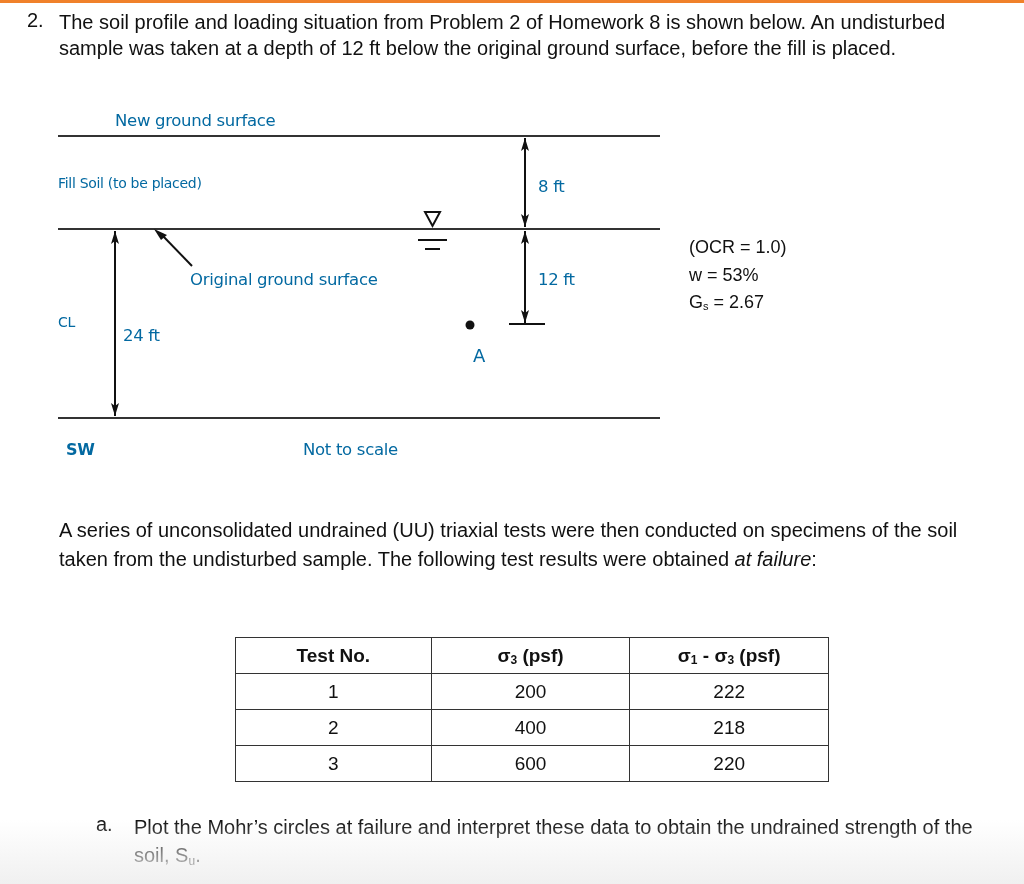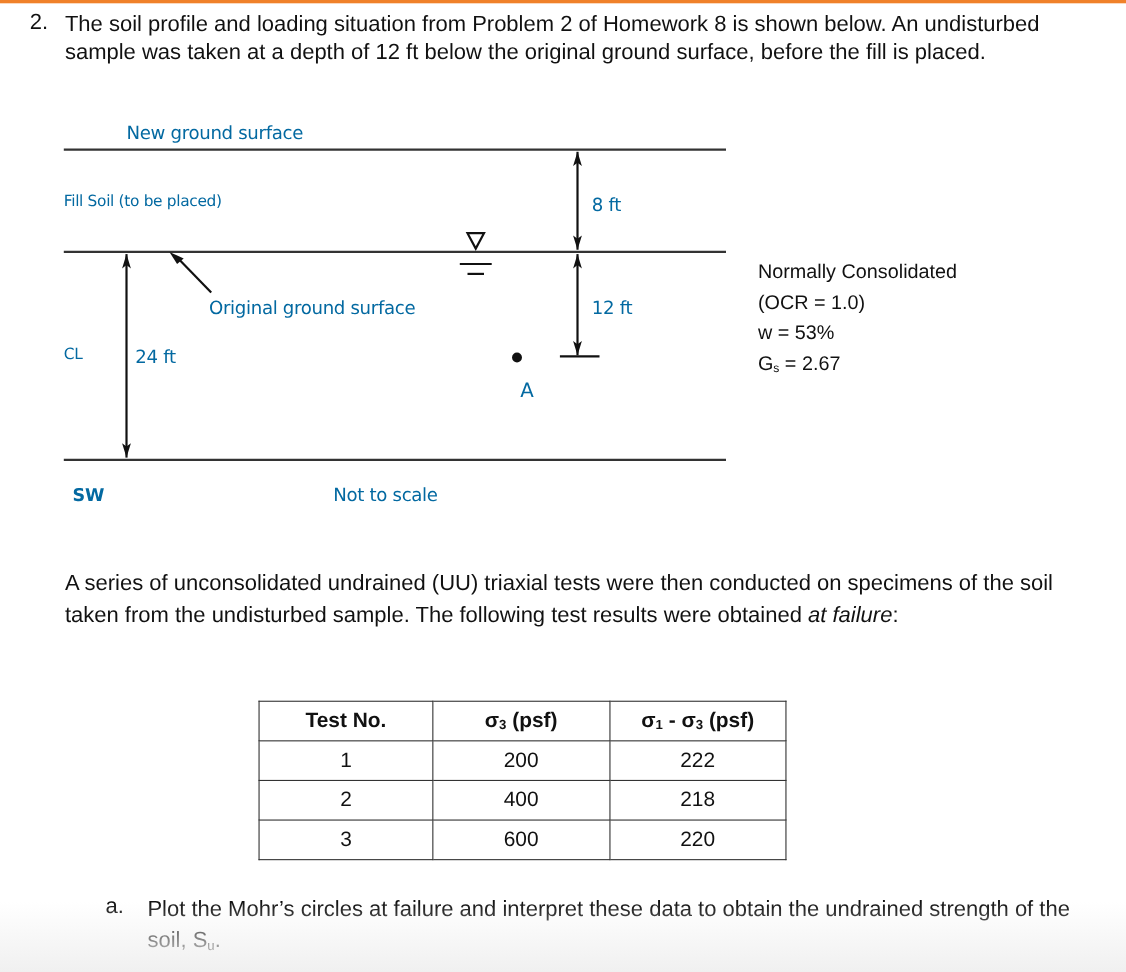--- a/index.html
+++ b/index.html
@@ -16,21 +16,21 @@
     }
     .q-num { position: absolute; left: 27px; top: 9px; font-size: 20px; }
     .q-text { position: absolute; left: 59px; top: 9px; width: 950px; font-size: 20px; line-height: 26px; }
     .diag-label { position: absolute; font-family: "DejaVu Sans", sans-serif; font-size: 16.5px; letter-spacing: -0.3px; color: #0369a1; }
     .props { position: absolute; left: 689px; top: 234px; font-size: 18px; line-height: 27.5px; }
     .props div { white-space: nowrap; }
     .props sub { font-size: 11px; vertical-align: -2px; }
     .para { position: absolute; left: 59px; top: 516px; width: 950px; font-size: 20px; line-height: 29px; }
     .para i { font-style: italic; }
     table.results {
-      position: absolute; left: 235px; top: 637px; width: 480px;
+      position: absolute; left: 235px; top: 637px; width: 594px;
       border-collapse: collapse; font-size: 19px;
     }
     table.results td, table.results th {
       border: 1.5px solid #333; text-align: center; height: 35px; padding: 0;
     }
     table.results th { font-weight: bold; }
     table.results sub { font-size: 12px; vertical-align: -2px; }
     .sub-q-letter { position: absolute; left: 96px; top: 813px; font-size: 20px; }
     .sub-q-text { position: absolute; left: 134px; top: 813px; width: 860px; font-size: 20px; line-height: 28px; }
     .sub-q-text sub { font-size: 12px; vertical-align: -3px; }
@@ -87,27 +87,26 @@
 
   <circle cx="470" cy="325" r="4.5" fill="#111"></circle>
 </svg>
 
 <div class="diag-label" style="left:115px; top:111px;">New ground surface</div>
 <div class="diag-label" style="left:58px; top:175px; font-size:14px;">Fill Soil (to be placed)</div>
 <div class="diag-label" style="left:538px; top:177px;">8 ft</div>
 <div class="diag-label" style="left:190px; top:270px;">Original ground surface</div>
 <div class="diag-label" style="left:538px; top:270px;">12 ft</div>
 <div class="diag-label" style="left:58px; top:314px; font-size:14px;">CL</div>
-<div class="diag-label" style="left:123px; top:315px;">24 ft</div>
+<div class="diag-label" style="left:123px; top:326px;">24 ft</div>
 <div class="diag-label" style="left:473px; top:345px; font-size:18px;">A</div>
 <div class="diag-label" style="left:66px; top:440px; font-size:16px;font-weight:bold;">SW</div>
 <div class="diag-label" style="left:303px; top:440px;">Not to scale</div>
 
 <div class="props">
-  <div>Normally Consolidated</div>
   <div>(OCR = 1.0)</div>
   <div>w = 53%</div>
   <div><span>G</span><sub>s</sub><span> = 2.67</span></div>
 </div>
 
 <div class="para"><span>A series of unconsolidated undrained (UU) triaxial tests were then conducted on specimens of the soil taken from the undisturbed sample. The following test results were obtained </span><i>at failure</i><span>:</span></div>
 
 <table class="results">
   <thead>
     <tr>

